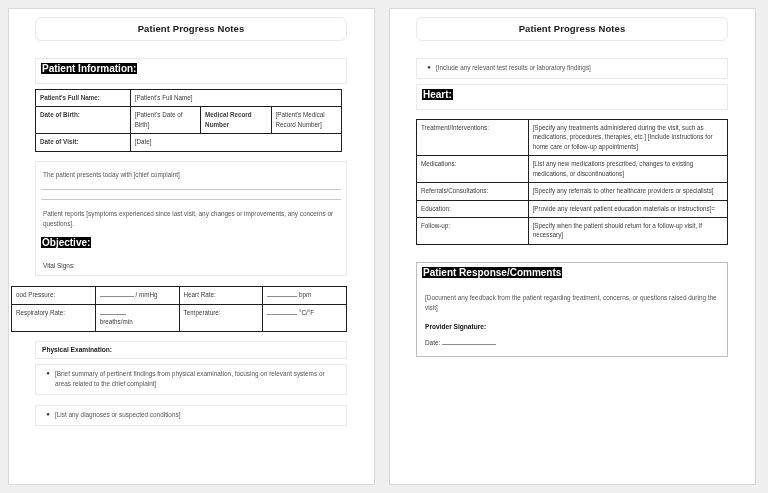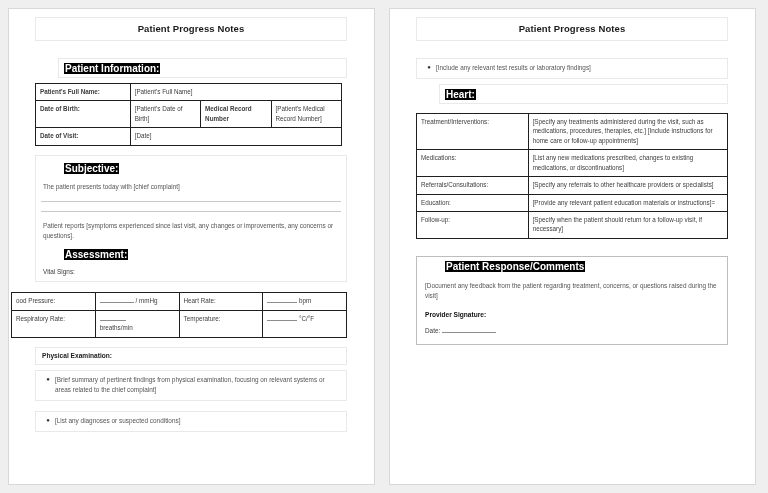--- a/index.html
+++ b/index.html
@@ -44,32 +44,32 @@
     padding: 3px 5px;
   }
 
   .doc-title {
     text-align: center;
     font-size: 9.5px;
     font-weight: bold;
     color: #1a1a1a;
     letter-spacing: .1px;
     padding: 5px 5px 6px 5px;
+    border-radius: 6px;
   }
 
   .spacer-lg { height: 17px; }
   .spacer-md { height: 9px; }
   .spacer-sm { height: 5px; }
 
   
   .hl-head {
     font-size: 9px;
     font-weight: bold;
-    padding: 4px 5px 3px 5px;
-    margin-left: 23px;
+    padding: 4px 5px 9px 5px;
   }
   .hl {
     background: #000000;
     color: #ffffff;
     padding: 0 1px;
   }
   .hl-lg { font-size: 10px; }
 
   .body-txt {
     font-size: 6.4px;
@@ -215,33 +215,30 @@
             <td class="lbl" style="width:28%">Date of Visit:</td>
             <td colspan="3">[Date]</td>
           </tr>
         </tbody>
           </table>
       </div>
 
       <div class="spacer-md"></div>
 
       <div class="framed">
-        <div class="hl-head" style="padding-left:0">
-          <span class="hl hl-lg">Subjective:</span>
-        </div>
 
         <div class="body-txt ph" style="padding:5px 2px 0 2px">The patient presents today with [chief complaint]</div>
 
         <div class="rule"></div>
         <div class="rule"></div>
 
         <div class="body-txt ph" style="padding:0 2px 0 2px">Patient reports [symptoms experienced since last visit, any changes or improvements, any concerns or questions].</div>
 
         <div class="hl-head" style="padding-left:0;padding-top:8px">
-          <span class="hl hl-lg">Assessment:</span>
+          <span class="hl hl-lg">Objective:</span>
         </div>
 
         <div class="body-txt" style="padding:4px 2px 2px 2px">Vital Signs:</div>
       </div>
 
       <div class="vitals-wrap">
         <table class="grid vitals">
           <tbody>
               <tr>
             <td class="lbl-plain" style="width:25%">ood Pressure:</td>

